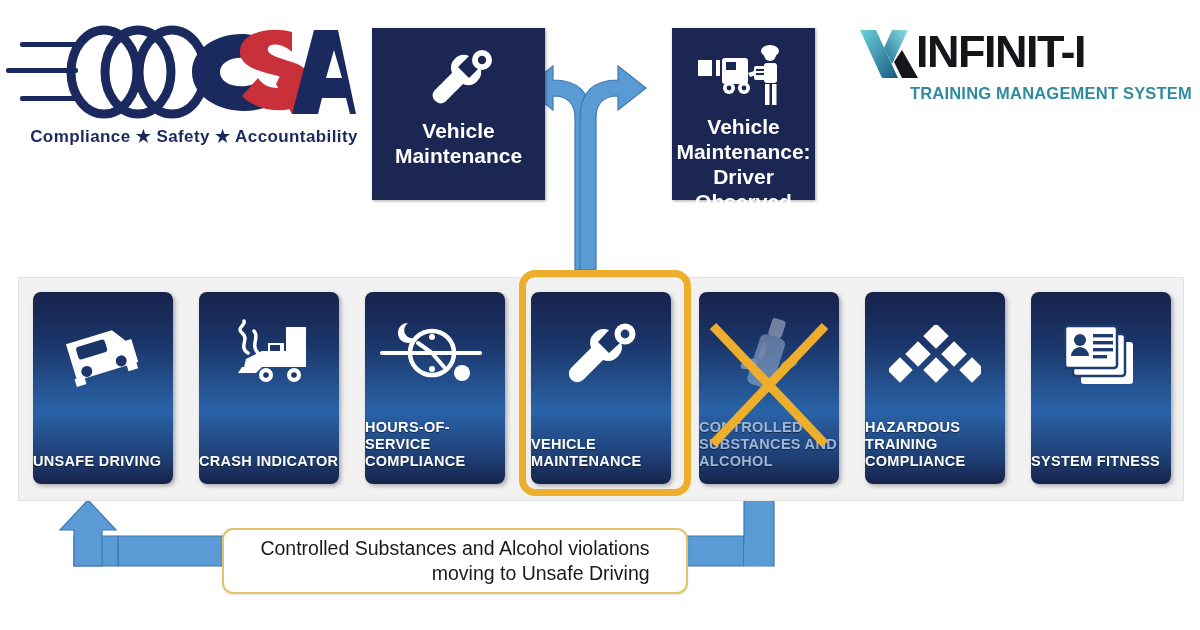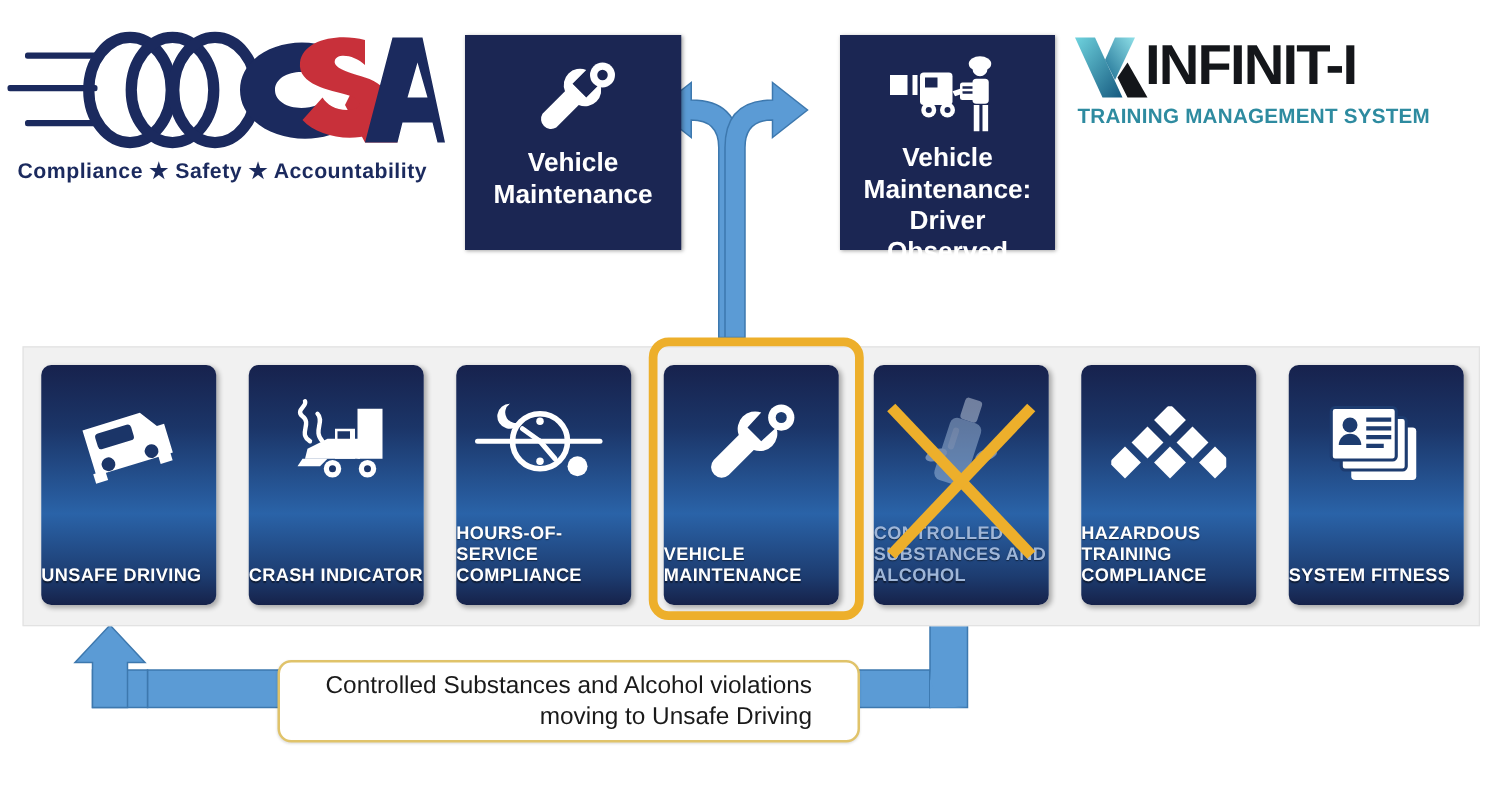--- a/index.html
+++ b/index.html
@@ -15,52 +15,52 @@
   
   .csa-logo{position:absolute;left:6px;top:18px;width:370px;height:150px;}
   .csa-rings{position:absolute;left:50px;top:4px;width:300px;height:100px;}
   .csa-speed{position:absolute;left:0;top:12px;width:70px;height:80px;}
   .csa-speed i{position:absolute;display:block;height:5px;background:#1b2a5e;border-radius:2px;}
   .csa-speed i:nth-child(1){left:14px;top:12px;width:58px;}
   .csa-speed i:nth-child(2){left:0px; top:38px;width:72px;}
   .csa-speed i:nth-child(3){left:14px;top:66px;width:58px;}
   .csa-tag{
     position:absolute;left:8px;top:108px;width:360px;
-    color:#1b2a5e;font-weight:bold;
+    text-align:center;color:#1b2a5e;font-weight:bold;
     font-size:17px;letter-spacing:.4px;white-space:nowrap;
   }
 
   
   .inf-logo{position:absolute;left:858px;top:24px;width:336px;height:80px;}
   .inf-mark{position:absolute;left:0;top:4px;width:62px;height:52px;}
   .inf-word{
     position:absolute;left:58px;top:0px;
     font-size:45px;font-weight:bold;color:#14161a;
     letter-spacing:-1.5px;line-height:56px;white-space:nowrap;
   }
   .inf-sub{
     position:absolute;left:4px;top:60px;width:330px;
     font-size:16.5px;font-weight:bold;color:#2e8ba0;
-    letter-spacing:.2px;white-space:nowrap;text-align:left;
+    letter-spacing:.2px;white-space:nowrap;text-align:right;
   }
 
   
   .topbox{
     position:absolute;background:#1b2653;
     box-shadow:1px 1px 3px rgba(0,0,0,.35);
     color:#fff;text-align:center;
     display:flex;flex-direction:column;align-items:center;justify-content:flex-start;
   }
   .topbox .tb-icon{margin-top:16px;height:68px;display:flex;align-items:center;justify-content:center;}
   .topbox .tb-label{
     font-size:21px;font-weight:bold;line-height:25px;
     padding:0 8px;margin-top:6px;
   }
   #topbox-vm{left:372px;top:28px;width:173px;height:172px;}
-  #topbox-vmdo{left:672px;top:28px;width:172px;height:172px;}
+  #topbox-vmdo{left:672px;top:28px;width:143px;height:172px;}
 
   
   .arrow-svg{position:absolute;left:0;top:0;width:1200px;height:630px;pointer-events:none;}
 
   
   .panel{
     position:absolute;left:18px;top:277px;width:1164px;height:222px;
     background:#f1f1f1;border:1px solid #e2e2e2;
   }
   .card{

